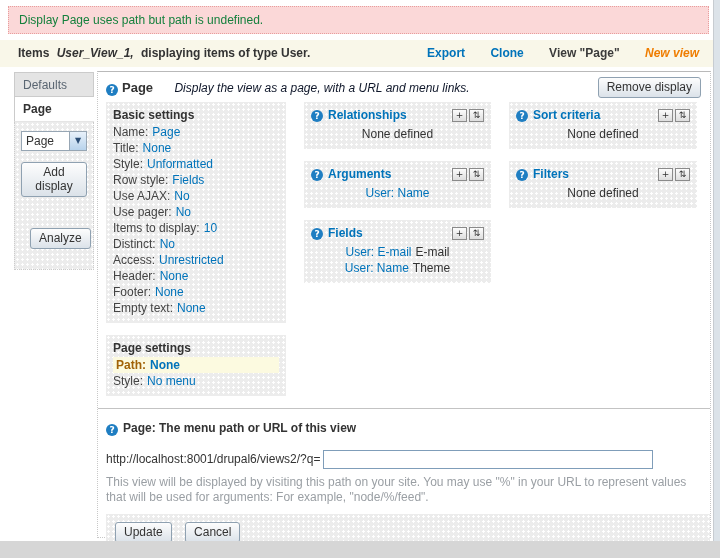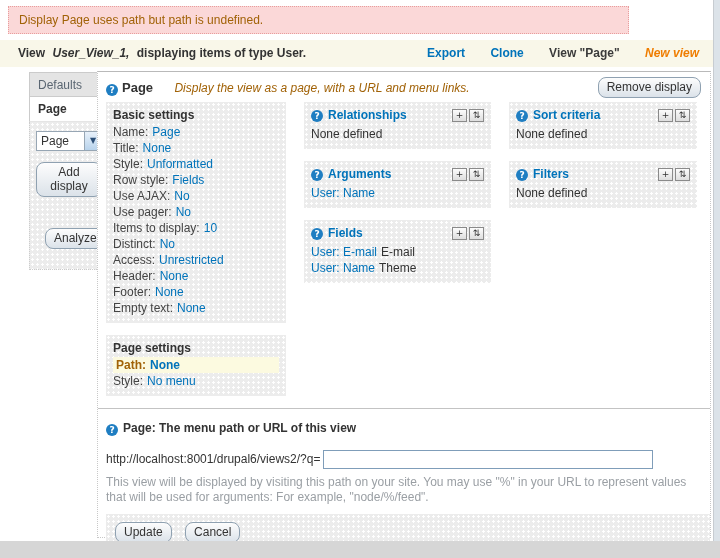--- a/index.html
+++ b/index.html
@@ -18,43 +18,43 @@
     background-size:5px 5px;
   }
   a { text-decoration:none; color:#0073ba; cursor:pointer; }
 
   
   #right-strip { position:absolute; right:0; top:0; width:7px; height:541px; background:#dce3e9; border-left:1px solid #c7ccd1; }
   #bottom-band { position:absolute; left:0; top:541px; width:720px; height:17px; background:#d6d6d6; }
 
   
   .messages-error {
-    position:absolute; left:8px; top:6px; width:621px; height:28px;
+    position:absolute; left:8px; top:6px; width:701px; height:28px;
     background:#fbd8d8;
     border:1px dotted #e89d9d;
-    color:#a16207;
+    color:#15803d;
     padding:6px 10px 0 10px;
   }
 
   
   .view-bar {
     position:absolute; left:0; top:40px; width:713px; height:27px;
     background:#f9f7e9;
     padding:6px 14px 0 18px;
     font-weight:bold;
   }
   .view-bar .vb-name { font-style:italic; margin:0 4px; }
   .view-bar .vb-links { float:right; }
   .view-bar .vb-links > span, .view-bar .vb-links > a { margin-left:22px; }
   .vb-link { color:#0073ba; }
   .vb-current { color:#3b3b3b; }
   .vb-new { color:#ef7d00; font-style:italic; }
 
   
-  .sidebar { position:absolute; left:29px; top:72px; width:80px; }
+  .sidebar { position:absolute; left:14px; top:72px; width:80px; }
   .side-tab { height:25px; line-height:24px; padding-left:8px; }
   .tab-defaults { background:#e4e4e4; border:1px solid #cbcbcb; color:#5a6672; }
   .tab-page { background:#ffffff; border-left:1px solid #cbcbcb; border-bottom:1px solid #e5e5e5; font-weight:bold; color:#333; }
   .sidebar-panel {
     border:1px dotted #ccc; border-top:none;
     height:148px; padding:9px 6px 0 6px;
   }
   .fake-select {
     width:66px; height:20px; background:#fff;
     border:1px solid #97a6b4; display:flex; align-items:center;
@@ -66,39 +66,39 @@
     background:linear-gradient(#e8f1fa,#b8d3ec);
     border-left:1px solid #97a6b4;
     color:#2b4e76; font-size:8px;
     font-family:"DejaVu Sans", sans-serif;
   }
   .btn {
     display:inline-block;
     font-family:"Liberation Sans", sans-serif;
     font-size:12px; color:#333;
     background:linear-gradient(#fdfdfd,#dbe2e9);
-    border:1px solid #8fa1b1; border-radius:8px;
+    border:1px solid #8fa1b1; border-radius:3px;
     padding:2px 8px 3px 8px;
     cursor:pointer;
   }
   .btn-add-display { margin-top:11px; }
   .btn-analyze { margin-top:31px; margin-left:9px; }
 
   
   .main-panel {
     position:absolute; left:97px; top:71px; width:614px; height:467px;
     border-top:1px solid #b9b9b9;
     border-left:1px dotted #c8c8c8;
     border-right:1px dotted #c8c8c8;
     border-bottom:1px dotted #c8c8c8;
     background:#fff;
   }
   .display-header { height:30px; padding:8px 8px 0 8px; position:relative; }
   .dh-title { font-weight:bold; font-size:13px; margin:0 6px 0 4px; }
-  .dh-desc { font-style:italic; color:#a16207; margin-left:12px; }
+  .dh-desc { font-style:italic; color:#0f172a; margin-left:12px; }
   .btn-remove { position:absolute; right:9px; top:5px; }
 
   .help-icon {
     display:inline-block; width:12px; height:12px; border-radius:50%;
     background:#1f7ec2; color:#fff; font-weight:bold; font-size:9px;
     text-align:center; line-height:12px; vertical-align:-1px;
     font-family:"DejaVu Sans", sans-serif;
   }
 
   .columns { display:flex; padding-left:8px; min-height:306px; align-items:flex-start; }
@@ -115,21 +115,21 @@
 
   .section-header { display:flex; align-items:center; line-height:17px; margin-bottom:2px; }
   .section-header .sec-title { color:#0073ba; font-weight:bold; margin-left:5px; flex:1; }
   .mini-btns { display:flex; }
   .mini-btn {
     width:15px; height:13px; font-size:9px; line-height:11px; text-align:center;
     border:1px solid #8a8a8a; background:linear-gradient(#fcfcfc,#dedede);
     color:#333; cursor:pointer; font-family:"DejaVu Sans", sans-serif;
   }
   .mini-btn + .mini-btn { margin-left:2px; }
-  .sec-line { line-height:16px; color:#333; }
+  .sec-line { line-height:16px; color:#333;text-align:center; }
   .sec-line .fld-label { color:#333; margin-left:4px; }
 
   
   .path-form { border-top:1px solid #c3c3c3; padding:12px 0 0 8px; }
   .pf-title { font-weight:bold; color:#333; }
   .pf-title .help-icon { margin-right:5px; }
   .url-row { margin-top:14px; }
   .url-prefix { color:#333; }
   .path-input {
     width:330px; height:19px; margin-left:3px;
@@ -148,21 +148,21 @@
   <span>Display Page uses path but path is undefined.</span>
 </div>
 
 <div class="view-bar">
   <span class="vb-links">
     <a class="vb-link">Export</a>
     <a class="vb-link">Clone</a>
     <span class="vb-current">View "Page"</span>
     <a class="vb-new">New view</a>
   </span>
-  <span>View</span>
+  <span>Items</span>
   <span class="vb-name">User_View_1,</span>
   <span>displaying items of type User.</span>
 </div>
 
 <div class="sidebar">
   <div class="side-tab tab-defaults">Defaults</div>
   <div class="side-tab tab-page">Page</div>
   <div class="sidebar-panel dots">
     <div class="fake-select">
       <span class="fs-label">Page</span>

